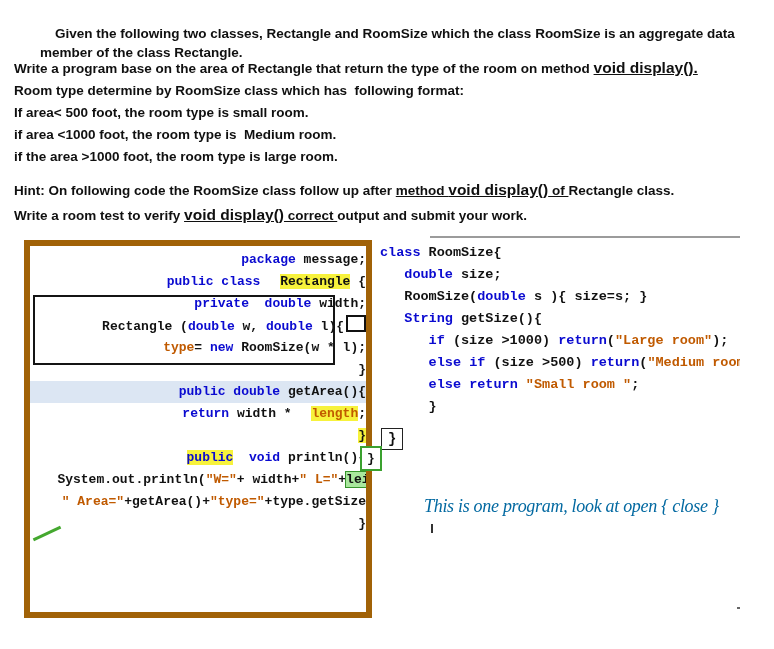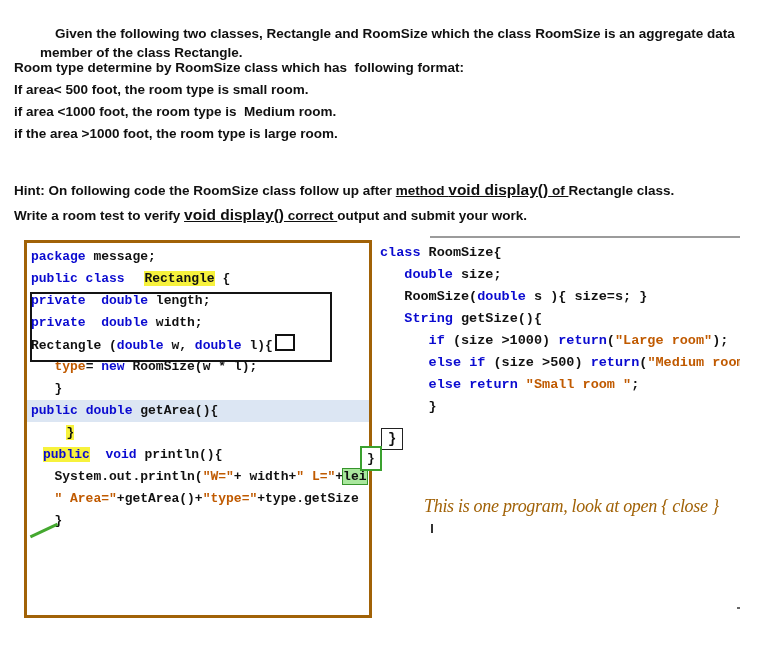--- a/index.html
+++ b/index.html
@@ -12,22 +12,22 @@
 
   .intro{position:absolute;left:40px;top:5px;width:705px;}
   .task{position:absolute;left:14px;top:58px;width:748px;}
   .hint{position:absolute;left:14px;top:180px;width:748px;}
   .hint .para{margin-bottom:5px;}
 
   
   .code{position:absolute;font-family:"Liberation Mono","DejaVu Sans Mono",monospace;
         font-weight:700;color:#111;}
   .code-line{white-space:pre;height:22px;line-height:22px;}
-  .left-panel{left:24px;top:240px;width:348px;height:378px;border:3px solid #a16207;
-              padding:3px 0 0 4px;box-sizing:border-box;overflow:hidden;font-size:13px;background:#fff;}
+  .left-panel{left:24px;top:240px;width:348px;height:378px;border:6px solid #a16207;
+              padding:3px 0 0 4px;box-sizing:border-box;overflow:hidden;font-size:13px;background:#fff;text-align:right;}
   .right-panel{left:380px;top:242px;width:390px;height:178px;overflow:hidden;font-size:13.5px;}
 
   .c-k{color:var(--kw);}
   .c-p{color:#111;}
   .c-s{color:var(--str);}
   .c-v{color:var(--str);}
   .c-c{color:var(--cm);}
   .b-y{background:var(--hl_y);margin-left:12px;}
   .b-g{background:var(--hl_g);box-shadow:0 0 0 1px #36942c;}
   .sel{background:var(--sel);margin-left:-4px;padding-left:4px;}
@@ -39,60 +39,61 @@
             border:2px solid #141414;pointer-events:none;}
   .pen-green{position:absolute;left:2px;top:286px;width:30px;height:0;
              border-top:3px solid #44a82f;transform:rotate(-25deg);}
 
   .brace-black{position:absolute;left:381px;top:428px;border:1.5px solid #222;padding:0 6px;
                font:700 14px "Liberation Mono",monospace;height:20px;line-height:20px;background:#fff;}
   .brace-green{position:absolute;left:360px;top:446px;border:2px solid #3aa12f;padding:0 5px;
                font:700 13px "Liberation Mono",monospace;height:21px;line-height:21px;background:#fff;}
 
   .note{position:absolute;left:424px;top:496px;font-family:"Liberation Serif",serif;
-        font-style:italic;font-size:18px;color:#a16207;letter-spacing:-0.3px;}
+        font-style:italic;font-size:18px;color:#0369a1;letter-spacing:-0.3px;}
   .pen-mark{position:absolute;left:431px;top:524px;width:2px;height:9px;background:#333;}
 
   .top-line{position:absolute;left:430px;top:236px;width:338px;height:2px;background:#9b9b9b;}
   .scroll-track{position:absolute;left:765px;top:237px;width:4px;height:392px;background:#dde3ee;}
   .scroll-thumb{position:absolute;left:765px;top:237px;width:4px;height:70px;background:#8aa3c8;}
   .corner-mark{position:absolute;left:737px;top:607px;width:12px;height:2px;background:#666;}
 </style>
 </head>
 <body>
 
 <div class="page">
 
   <div class="intro para">
     <span>Given the following two classes, Rectangle and RoomSize which the class RoomSize is an aggregate data member of the class Rectangle.</span>
   </div>
 
   <div class="task">
+    <p class="para"><span>Write a program base on the area of Rectangle that return the type of the room on method </span><span class="u-big">void display().</span></p>
     <p class="para">Room type determine by RoomSize class which has  following format:</p>
     <p class="para">If area&lt; 500 foot, the room type is small room.</p>
     <p class="para">if area &lt;1000 foot, the room type is  Medium room.</p>
     <p class="para">if the area &gt;1000 foot, the room type is large room.</p>
   </div>
 
   <div class="hint">
     <p class="para"><span>Hint: On following code the RoomSize class follow up after </span><span class="u">method </span><span class="u-big">void display()</span><span class="u"> of </span><span>Rectangle class.</span></p>
     <p class="para"><span>Write a room test to verify </span><span class="u-big">void display()</span><span class="u"> correct </span><span>output and submit your work.</span></p>
   </div>
 
   <div class="code left-panel">
     <div class="emph-box"></div>
     <div class="pen-green"></div>
   <div class="code-line"><span class="c-k">package</span><span class="c-p"> message;</span></div>
       <div class="code-line"><span class="c-k">public class </span><span class="c-p b-y">Rectangle</span><span class="c-p"> {</span></div>
-      <div class="code-line"><span class="c-k">private</span><span class="c-p">  </span><span class="c-k">double</span><span class="c-p"> length;</span></div>
       <div class="code-line"><span class="c-k">private</span><span class="c-p">  </span><span class="c-k">double</span><span class="c-p"> width;</span></div>
       <div class="code-line"><span class="c-p">Rectangle (</span><span class="c-k">double</span><span class="c-p"> w, </span><span class="c-k">double</span><span class="c-p"> l)</span><span class="c-p">{</span><span class="inline-box"></span></div>
       <div class="code-line"><span class="c-p">   </span><span class="c-v">type</span><span class="c-p">= </span><span class="c-k">new</span><span class="c-p"> RoomSize(w * l);</span></div>
       <div class="code-line"><span class="c-p">   }</span></div>
       <div class="code-line sel"><span class="c-k">public</span><span class="c-p"> </span><span class="c-k">double</span><span class="c-p"> getArea(){</span></div>
+      <div class="code-line"><span class="c-p">      </span><span class="c-k">return</span><span class="c-p"> width * </span><span class="c-v b-y">length</span><span class="c-p">;</span></div>
       <div class="code-line"><span class="c-p">   </span><span class="c-p b-y">}</span></div>
       <div class="code-line"><span class="c-k b-y">public</span><span class="c-p">  </span><span class="c-k">void</span><span class="c-p"> println(){</span></div>
       <div class="code-line"><span class="c-p">   </span><span class="c-p">System.out.println(</span><span class="c-s">"W="</span><span class="c-p">+ width+</span><span class="c-s">" L="</span><span class="c-p">+</span><span class="c-p b-g">lei</span></div>
       <div class="code-line"><span class="c-p">   </span><span class="c-s">" Area="</span><span class="c-p">+getArea()+</span><span class="c-s">"type="</span><span class="c-p">+type.getSize</span></div>
       <div class="code-line"><span class="c-p">   }</span></div>
     </div>
 
   <div class="code right-panel">
       <div class="code-line"><span class="c-k">class</span><span class="c-p"> RoomSize{</span></div>
       <div class="code-line"><span class="c-p">   </span><span class="c-k">double</span><span class="c-p"> size;</span></div>

